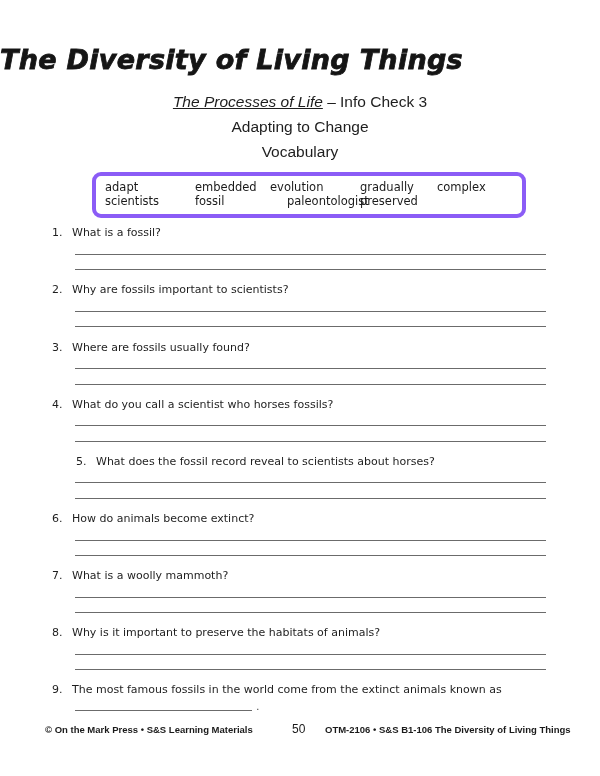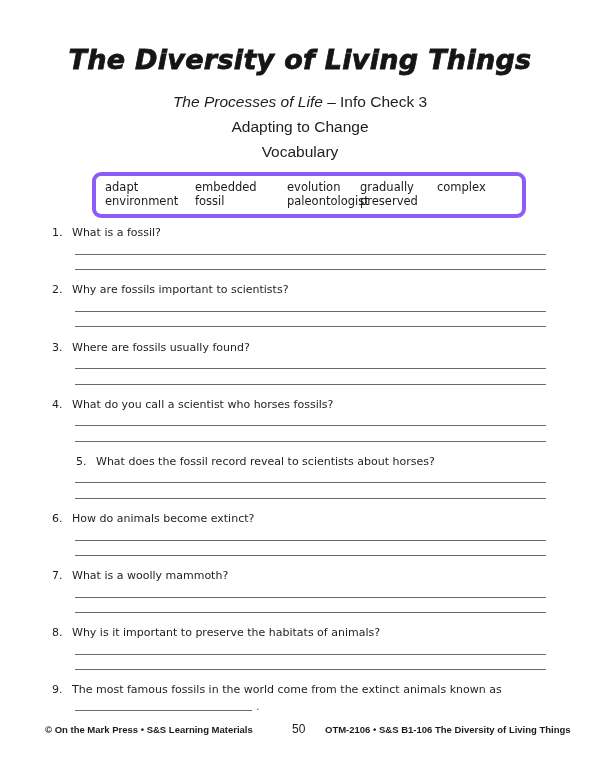--- a/index.html
+++ b/index.html
@@ -1,22 +1,22 @@
 <!DOCTYPE html>
 <html><head>
   <meta charset="utf-8">
   <style>
     html, body { margin: 0; padding: 0; background: #ffffff; }
     body { width: 600px; height: 776px; position: relative; overflow: hidden; color: #1a1a1a; font-family: "DejaVu Sans", sans-serif; }
-    .title { position: absolute; left: 0; width: 600px; top: 44px; text-align: center; font-family: "DejaVu Sans", sans-serif; font-weight: 900; font-style: italic; font-size: 27px; letter-spacing: 0.3px; color: #151515; -webkit-text-stroke: 0.8px #151515; }
+    .title { position: absolute; left: 0; width: 600px; top: 44px; text-align: left; font-family: "DejaVu Sans", sans-serif; font-weight: 900; font-style: italic; font-size: 27px; letter-spacing: 0.3px; color: #151515; -webkit-text-stroke: 0.8px #151515; }
     .sub { position: absolute; left: 0; width: 600px; text-align: center; font-family: "Liberation Sans", sans-serif; font-size: 15.5px; color: #1e1e1e; }
     .sub1 { top: 93px; }
     .sub2 { top: 118px; }
     .sub3 { top: 143px; }
-    .sub1 i { font-style: italic; }
+    .sub1 i { font-style: italic; text-decoration: underline; }
     .vocab-box { position: absolute; left: 92px; top: 172px; width: 426px; height: 38px; border: 4px solid #8b5cf6; border-radius: 9px; font-family: "DejaVu Sans", sans-serif; font-size: 11.5px; color: #1a1a1a; }
     .vw { position: absolute; white-space: nowrap; }
     .q { position: absolute; left: 52px; font-family: "DejaVu Sans", sans-serif; font-size: 11px; color: #1e1e1e; white-space: nowrap; }
     .qn { display: inline-block; width: 20px; }
     .line { position: absolute; left: 75px; width: 471px; height: 0; border-top: 1.3px solid #6b6b6b; }
     .short-line { position: absolute; left: 75px; width: 177px; top: 710px; border-top: 1.3px solid #6b6b6b; }
     .period { position: absolute; left: 256px; top: 700px; font-size: 11px; color: #555; font-family: "DejaVu Sans", sans-serif; }
     .footer { position: absolute; top: 724px; font-family: Liberation Sans, sans-serif; font-size: 9.5px; font-weight: bold; color: #1a1a1a; white-space: nowrap; }
     .footer-left { left: 45px; }
     .footer-page { left: 292px; font-weight: normal; font-size: 12px; top: 722px; }
@@ -27,24 +27,24 @@
 
 <div class="title">The Diversity of Living Things</div>
 
 <div class="sub sub1"><i>The Processes of Life</i><span> – Info Check 3</span></div>
 <div class="sub sub2">Adapting to Change</div>
 <div class="sub sub3">Vocabulary</div>
 
 <div class="vocab-box">
   <span class="vw" style="left:9px;top:4px;">adapt</span>
   <span class="vw" style="left:99px;top:4px;">embedded</span>
-  <span class="vw" style="left:191px;top:4px;">evolution</span>
+  <span class="vw" style="left:174px;top:4px;">evolution</span>
   <span class="vw" style="left:264px;top:4px;">gradually</span>
   <span class="vw" style="left:341px;top:4px;">complex</span>
-  <span class="vw" style="left:9px;top:18px;">environment</span>
+  <span class="vw" style="left:9px;top:18px;">scientists</span>
   <span class="vw" style="left:99px;top:18px;">fossil</span>
   <span class="vw" style="left:191px;top:18px;">paleontologist</span>
   <span class="vw" style="left:264px;top:18px;">preserved</span>
 </div>
 
 <div class="q" style="top:226px;"><span class="qn">1.</span><span>What is a fossil?</span></div>
 <div class="line" style="top:254px;"></div>
 <div class="line" style="top:269px;"></div>
 
 <div class="q" style="top:283px;"><span class="qn">2.</span><span>Why are fossils important to scientists?</span></div>

